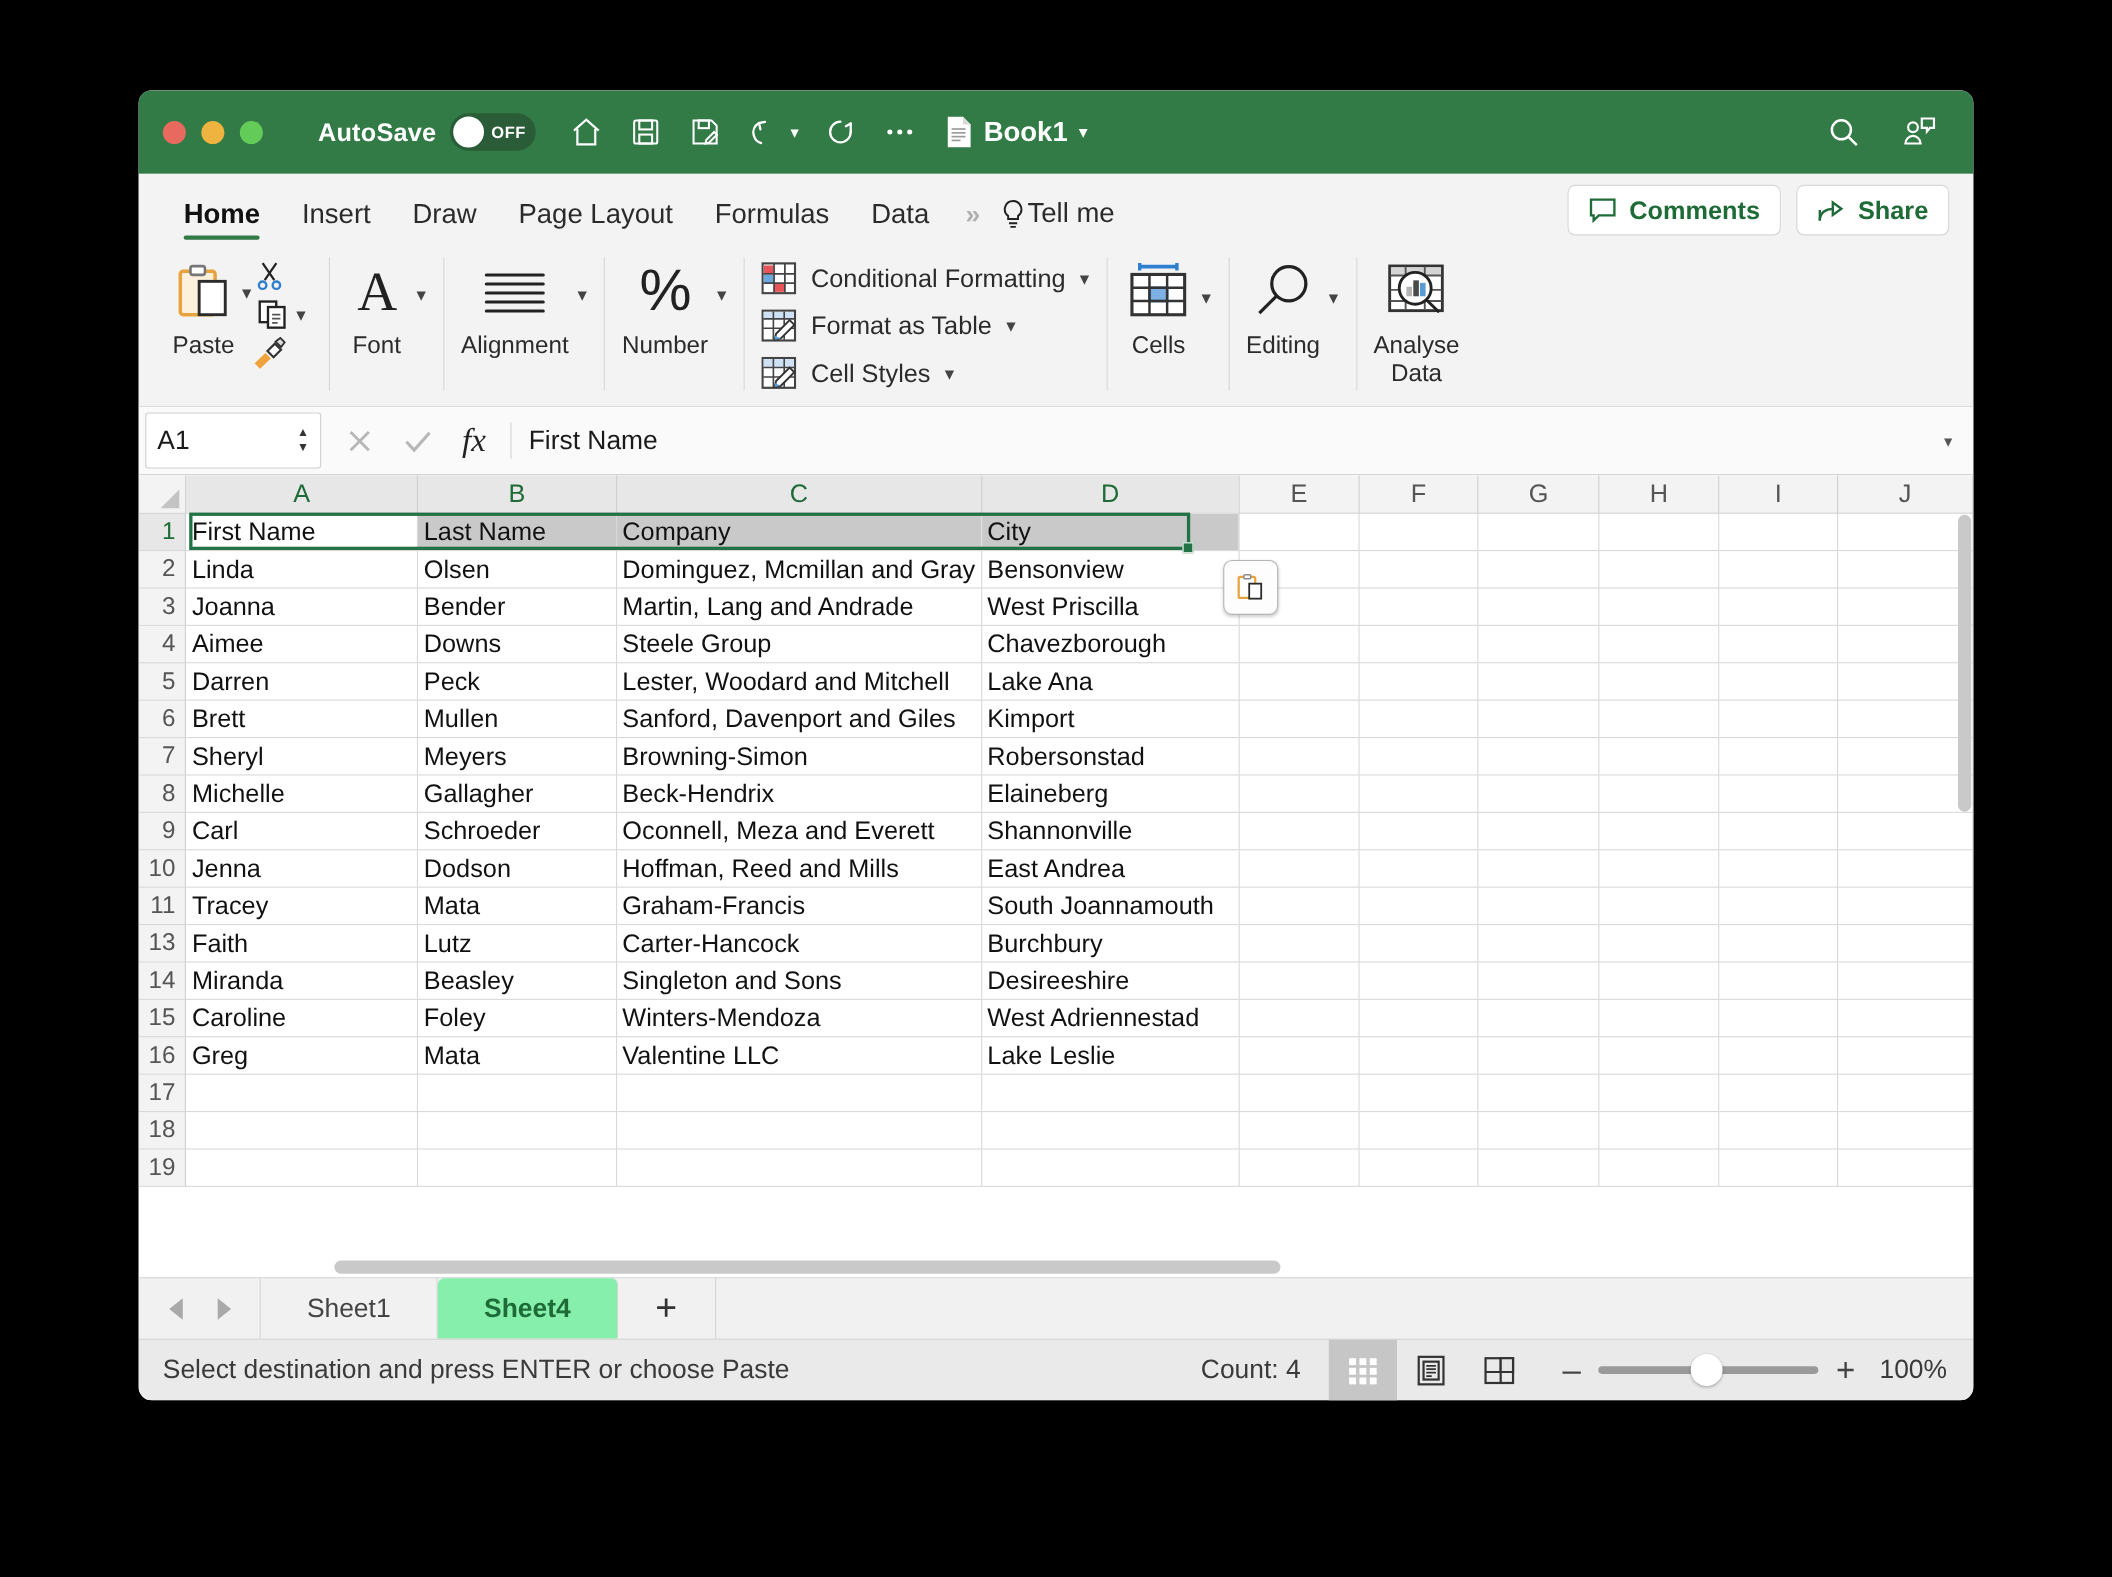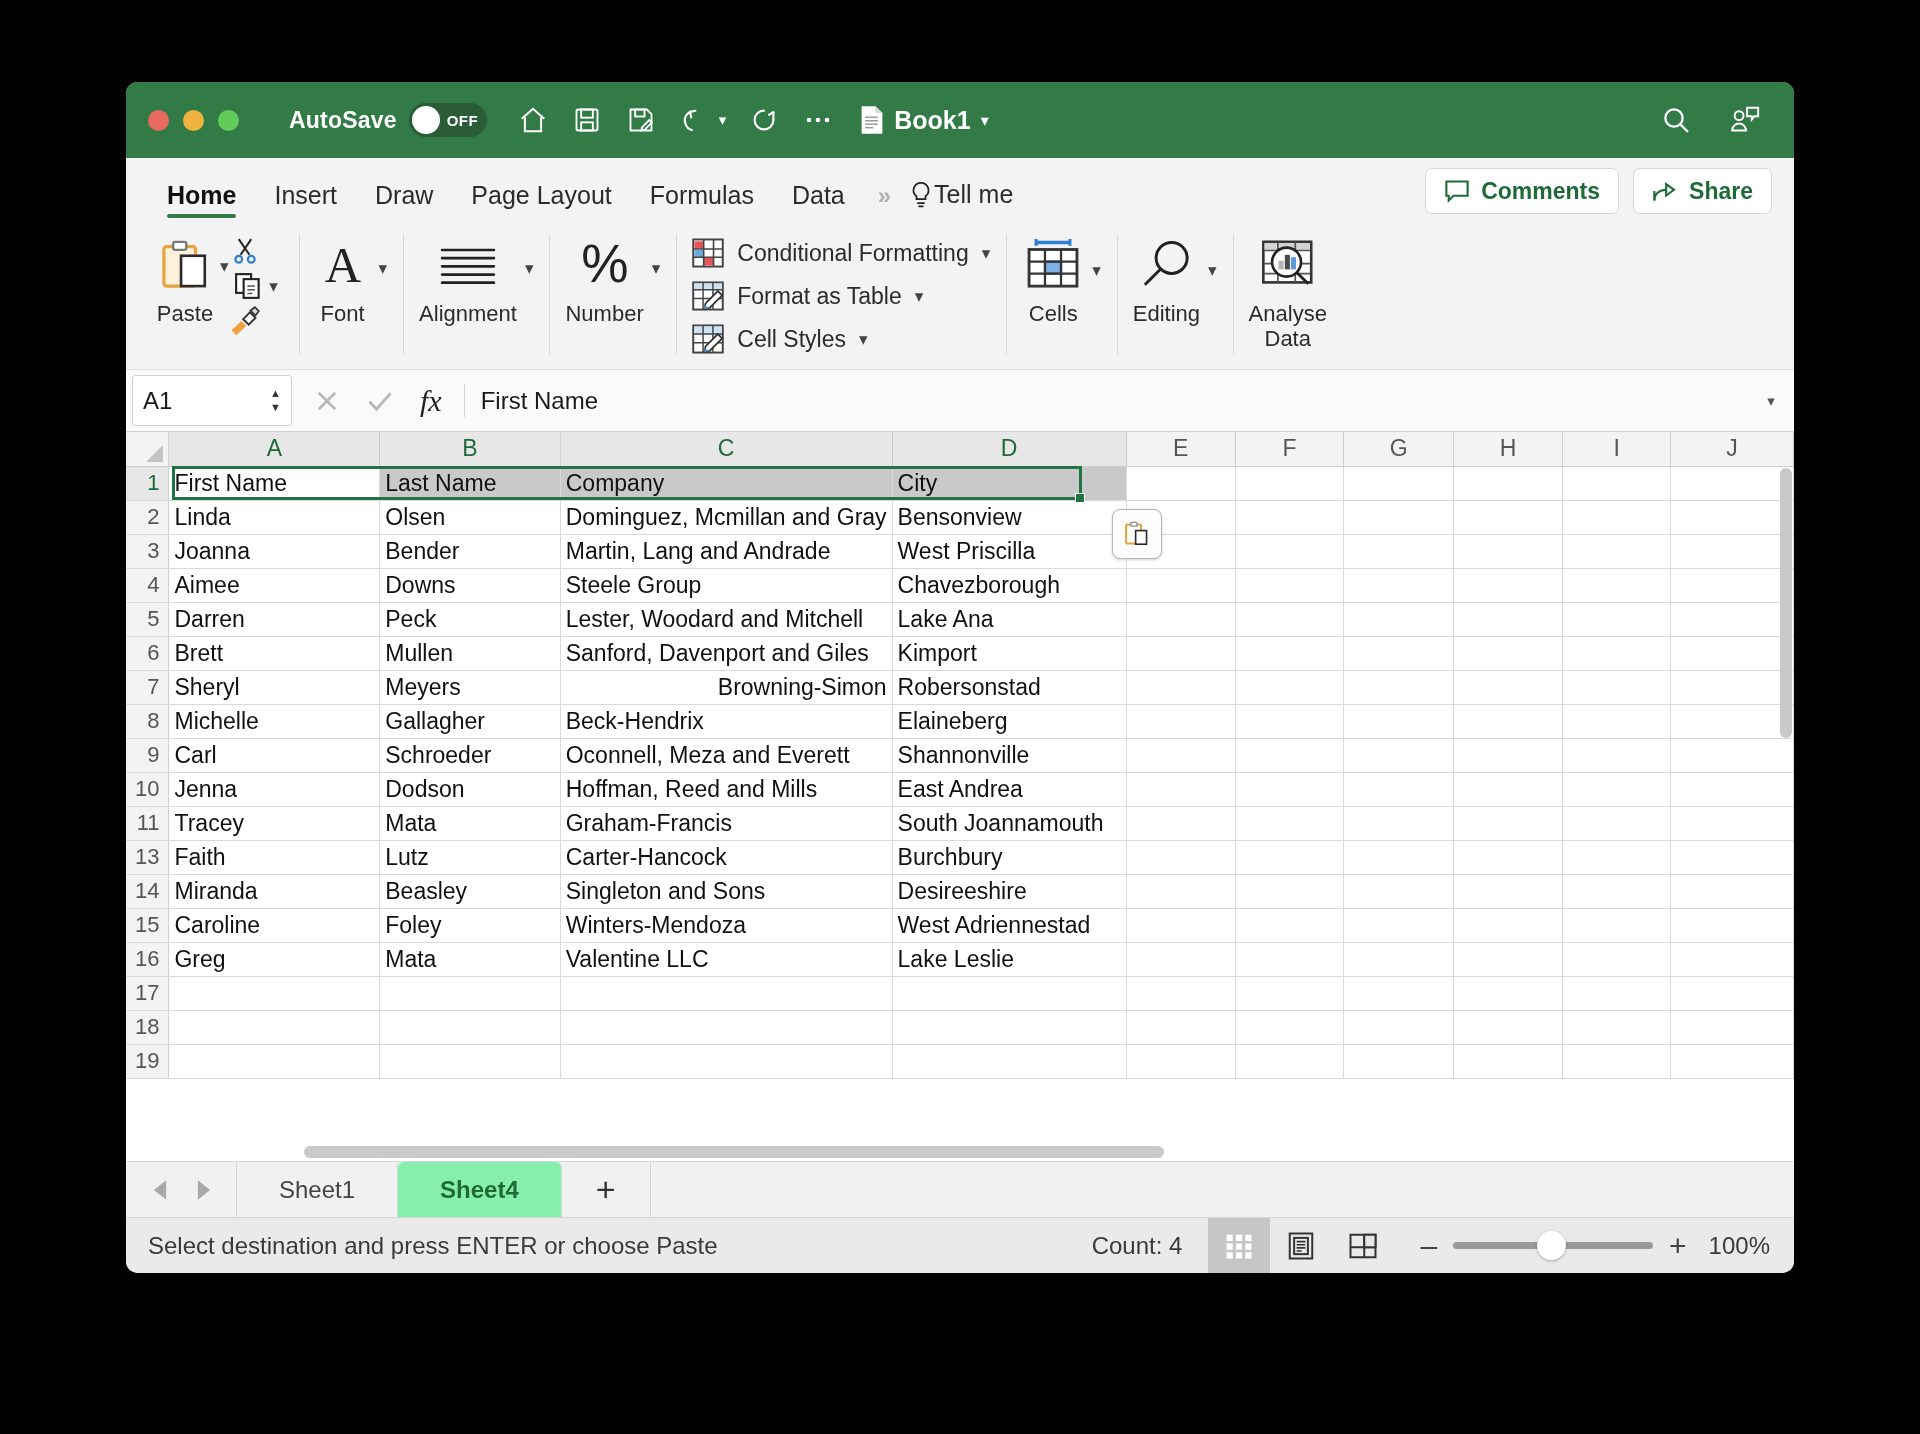--- a/index.html
+++ b/index.html
@@ -616,21 +616,21 @@
             <td class="cell" style="width: 140px;"></td>
             <td class="cell" style="width: 140px;"></td>
             <td class="cell" style="width: 140px;"></td>
             <td class="cell" style="width: 140px;"></td>
             <td class="cell" style="width: 160px;"></td>
           </tr>
           <tr>
             <td class="rowh">7</td>
             <td class="cell" style="width: 240px;">Sheryl</td>
             <td class="cell" style="width: 200px;">Meyers</td>
-            <td class="cell" style="width: 230px; text-align: right;">Browning-Simon</td>
+            <td class="cell" style="width: 230px;">Browning-Simon</td>
             <td class="cell" style="width: 240px;">Robersonstad</td>
             <td class="cell" style="width: 140px;"></td>
             <td class="cell" style="width: 140px;"></td>
             <td class="cell" style="width: 140px;"></td>
             <td class="cell" style="width: 140px;"></td>
             <td class="cell" style="width: 140px;"></td>
             <td class="cell" style="width: 160px;"></td>
           </tr>
           <tr>
             <td class="rowh">8</td>

